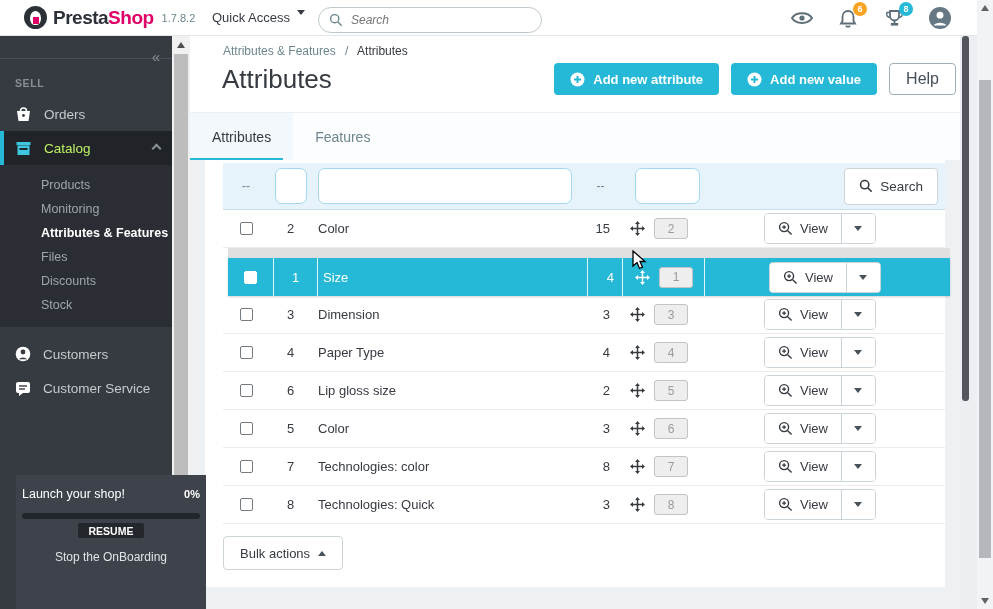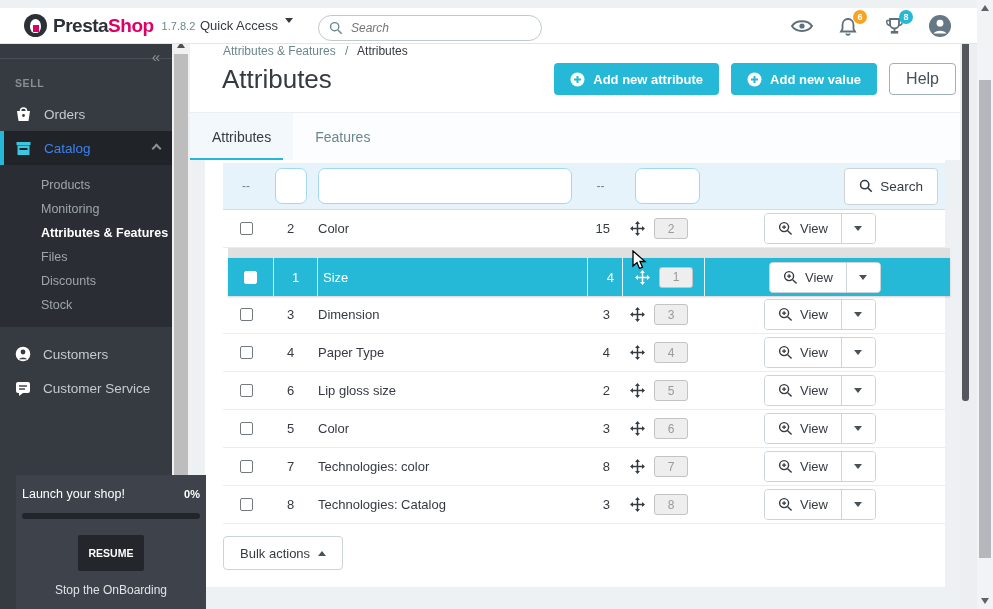--- a/index.html
+++ b/index.html
@@ -1,60 +1,60 @@
 <!DOCTYPE html>
 <html style="--accent: #25b9d7;"><head>
 <meta charset="utf-8">
 <style>
   * { margin:0; padding:0; box-sizing:border-box; }
   html,body { width:993px; height:609px; }
   body { font-family:"Liberation Sans", sans-serif; font-size:13px; color:#363a41; }
   .page { position:relative; width:993px; height:609px; background:#eef1f3; overflow:hidden; }
 
   
-  .topbar { position:absolute; left:0; top:8px; width:977px; height:36px; background:#fff;
+  .topbar { position:absolute; left:0; top:0; width:977px; height:36px; background:#fff;
             border-bottom:1px solid #e1e6e9; display:flex; align-items:center; z-index:30; }
   .logo-wrap { display:flex; align-items:center; padding-left:24px; width:200px; }
   .logo-icon { width:23px; height:23px; border-radius:50%; background:#2b3137; position:relative; overflow:hidden; flex:0 0 auto; }
   .logo-icon::before { content:""; position:absolute; left:6px; top:5px; width:11px; height:14px; background:#fff; border-radius:50% 50% 45% 45%; }
   .logo-icon::after { content:""; position:absolute; left:9px; top:11px; width:6px; height:7px; background:#df0067; }
   .logo-word { font-size:19px; font-weight:bold; margin-left:6px; letter-spacing:-.5px; }
   .logo-presta { color:#2c3038; }
   .logo-shop { color:#df0067; }
   .logo-version { font-size:11px; color:#6c868e; margin-left:8px; }
-  .quick-access { display:flex; gap:7px; margin-left:0; cursor:pointer; font-size:13px; color:#363a41; }
+  .quick-access { display:flex; gap:7px; margin-left:12px; cursor:pointer; font-size:13px; color:#363a41; }
   .caret-down { width:0; height:0; border-left:4px solid transparent; border-right:4px solid transparent; border-top:5px solid #363a41; }
   .search-pill { position:absolute; left:318px; top:7px; width:224px; height:26px; border:1px solid #bfc9cd;
                  border-radius:14px; display:flex; align-items:center; padding:0 10px; gap:8px; background:#fff; }
   .search-pill input { border:none; outline:none; font-style:italic; font-size:12px; color:#6b747a; width:160px;
                        font-family:"Liberation Sans", sans-serif; background:transparent; }
   .topbar-icons { position:absolute; right:25px; top:0; height:36px; display:flex; align-items:center; gap:22px; }
   .t-icon { position:relative; width:24px; height:24px; display:flex; align-items:center; justify-content:center; cursor:pointer; }
   .badge { position:absolute; top:-4px; right:-7px; min-width:14px; height:14px; border-radius:8px;
            color:#fff; font-size:9px; font-weight:bold; display:flex; align-items:center; justify-content:center; padding:0 3px; }
   .badge.orange { background:#f8a322; }
   .badge.blue { background:var(--accent,#25b9d7); }
 
   
   .sidebar { position:absolute; left:0; top:36px; width:172px; height:573px; background:#363a41; color:#c6cacd; z-index:10; }
   .collapse-btn { position:absolute; right:14px; top:12px; color:#8a9196; font-size:15px; cursor:pointer; letter-spacing:-2px; }
   .menu-item { display:flex; align-items:center; gap:12px; height:34px; padding-left:15px; cursor:pointer; font-size:13.5px; }
   .mi-dashboard { margin-top:38px; }
   .sb-divider { border-top:1px solid #4a4f57; margin:22px 0 0 0; }
   .sb-section { font-size:10.5px; font-weight:bold; letter-spacing:.6px; color:#878e94; padding:18px 0 8px 15px; }
-  .menu-item.active-parent { background:#202327; border-left:4px solid var(--accent,#25b9d7); padding-left:11px; color:#3b82f6; position:relative; }
+  .menu-item.active-parent { background:#202327; border-left:4px solid var(--accent,#25b9d7); padding-left:11px; color:#bef264; position:relative; }
   .chev-up { margin-left:auto; margin-right:12px; width:7px; height:7px; border-left:2px solid #8a9196; border-top:2px solid #8a9196; transform:rotate(45deg); }
   .submenu { background:#2a2e34; padding:8px 0 10px 0; }
   .submenu div { padding:5px 0 5px 41px; font-size:12.5px; color:#9ea6ab; cursor:pointer; }
   .submenu div.active { color:#fff; font-weight:bold; }
   .onboarding { position:absolute; left:16px; bottom:0; width:190px; height:134px; background:#3e434b; z-index:40; padding:12px 6px; }
   .ob-row { display:flex; justify-content:space-between; align-items:center; color:#fff; font-size:12.5px; }
   .ob-pct { font-size:11px; font-weight:bold; }
   .ob-bar { margin-top:12px; height:6px; border-radius:3px; background:#22252a; }
-  .ob-resume { display:block; margin:16px auto 0 auto; width:66px; height:36px; background:#23262b; color:#fff;
+  .ob-resume { display:block; margin:4px auto 0 auto; width:66px; height:15px; background:#23262b; color:#fff;
                font-size:10.5px; font-weight:bold; border:none; border-radius:2px; cursor:pointer; font-family:"Liberation Sans", sans-serif; }
   .ob-stop { margin-top:12px; text-align:center; color:#dfe3e6; font-size:12px; cursor:pointer; }
 
   
   .sb-scroll { position:absolute; left:172px; top:36px; width:18px; height:573px; background:#f1f1f1; z-index:9; }
   .sb-scroll .arrow-up { position:absolute; top:6px; left:5px; width:0; height:0; border-left:4px solid transparent; border-right:4px solid transparent; border-bottom:6px solid #505050; }
   .sb-scroll .thumb { position:absolute; top:18px; left:2px; width:14px; height:421px; background:#bdbdbd; }
 
   
   .main { position:absolute; left:190px; top:36px; width:770px; height:573px; }
@@ -569,21 +569,21 @@
                     <i></i>
                   </span>
       </div>
     </div>
   </div>
             <div class="trow">
     <div class="c-check">
                 <span class="checkbox"></span>
               </div>
     <div class="c-id">8</div>
-    <div class="c-name">Technologies: Catalog</div>
+    <div class="c-name">Technologies: Quick</div>
     <div class="c-count">3</div>
     <div class="c-pos">
       <span class="move-handle">
         <svg width="15" height="15" viewBox="0 0 16 16">
                     <line x1="8" y1="2.5" x2="8" y2="13.5" stroke="currentColor" stroke-width="1.6"></line>
                     <line x1="2.5" y1="8" x2="13.5" y2="8" stroke="currentColor" stroke-width="1.6"></line>
                     <polygon points="8,0 5.4,3.2 10.6,3.2" fill="currentColor"></polygon>
                     <polygon points="8,16 5.4,12.8 10.6,12.8" fill="currentColor"></polygon>
                     <polygon points="0,8 3.2,5.4 3.2,10.6" fill="currentColor"></polygon>
                     <polygon points="16,8 12.8,5.4 12.8,10.6" fill="currentColor"></polygon>

